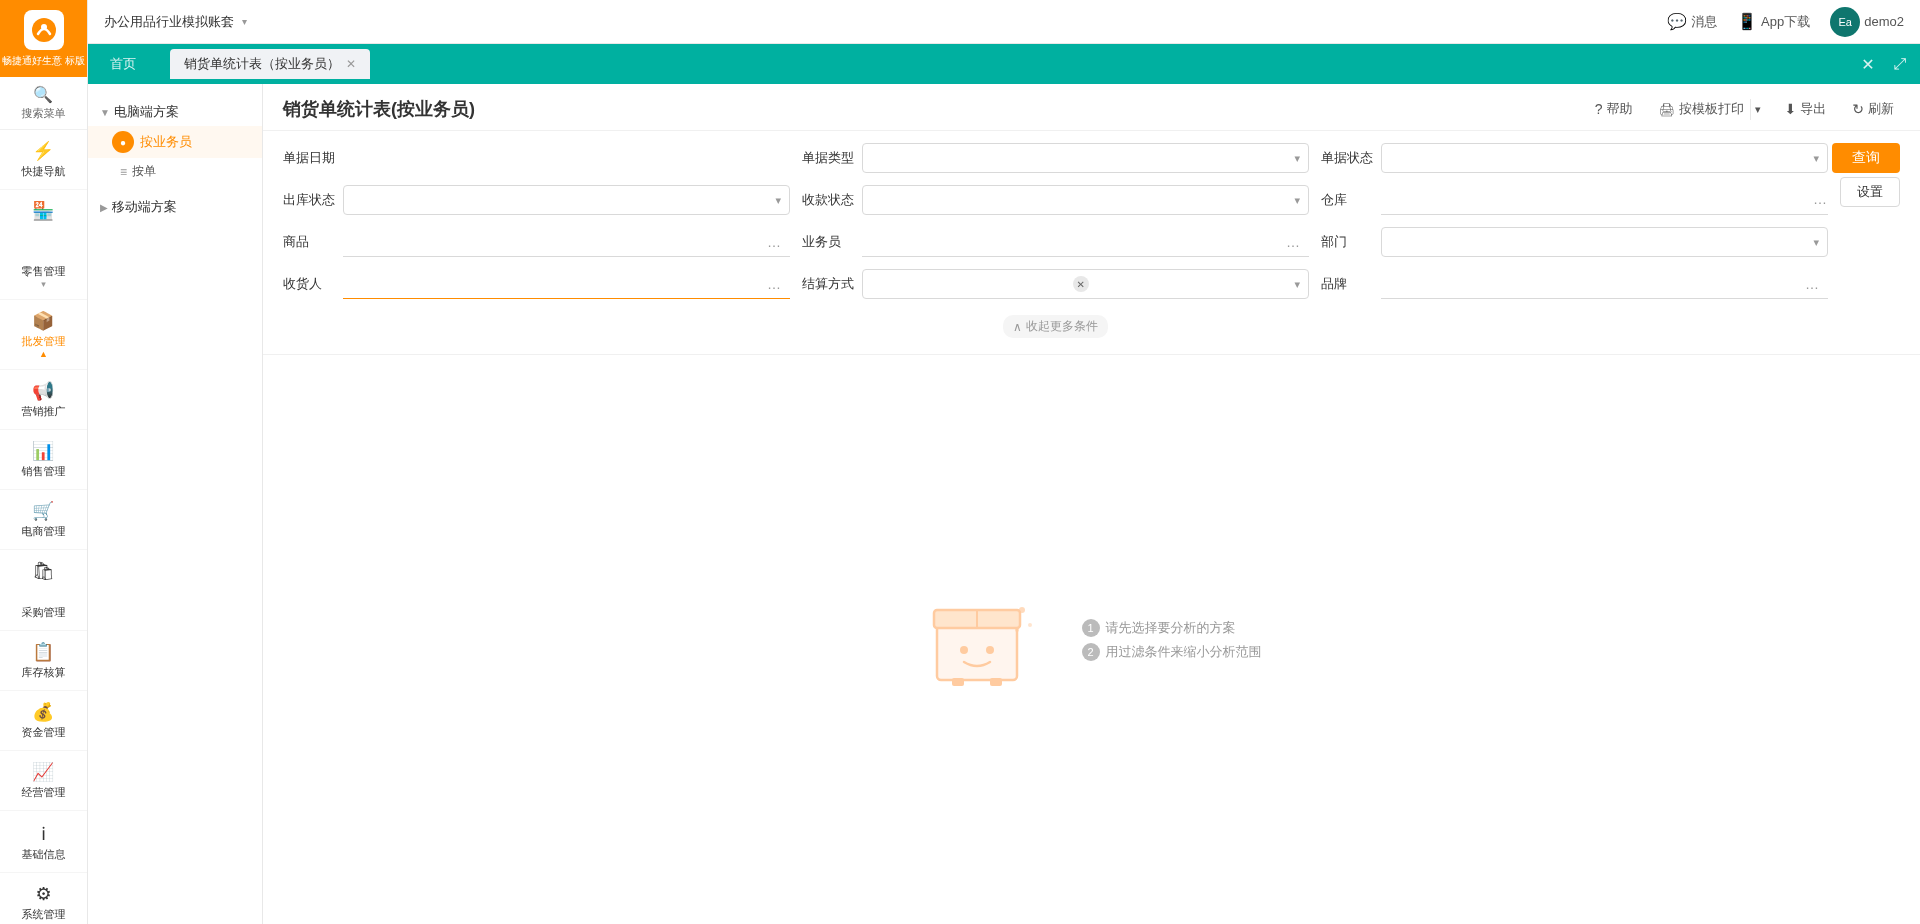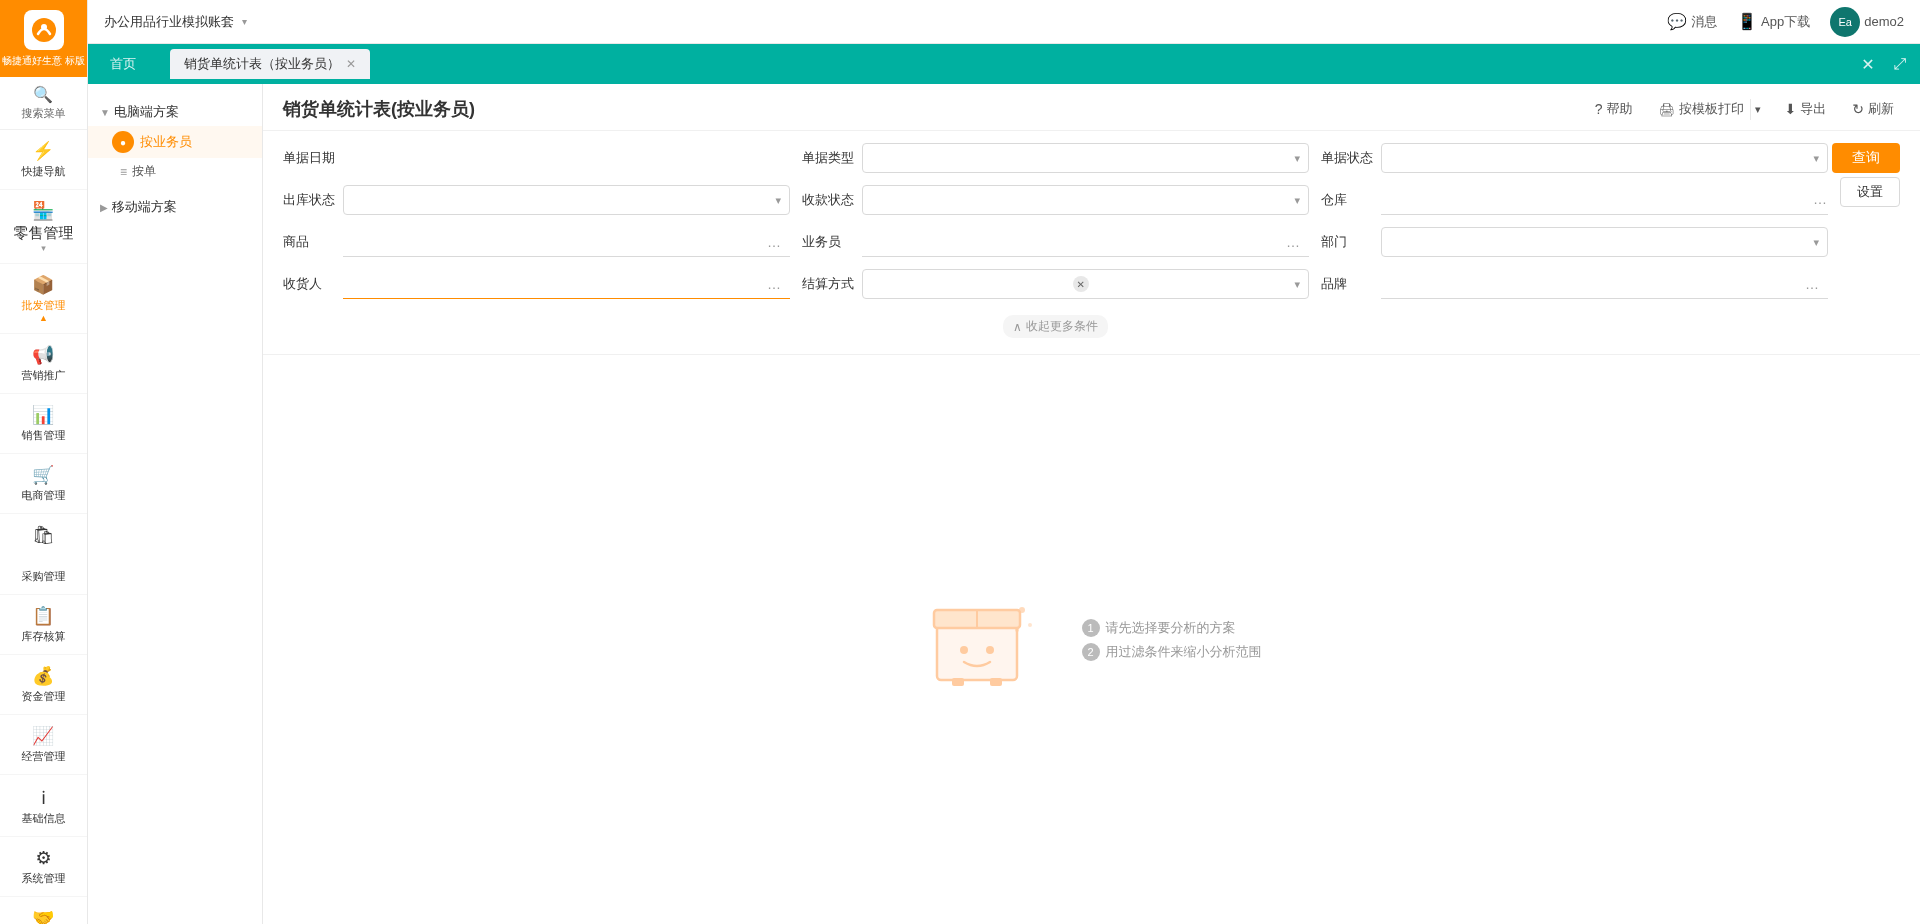--- a/index.html
+++ b/index.html
@@ -519,21 +519,21 @@
     <span style="font-size:11px;margin-top:2px;">搜索菜单</span>
   </div>
 
   <div class="sidebar-nav-item">
     <span class="nav-icon">⚡</span>
     <span style="font-size:11px;">快捷导航</span>
   </div>
 
   <div class="sidebar-nav-item">
     <span class="nav-icon">🏪</span>
-    <span style="font-size:15px;">零售管理</span>
+    <span style="font-size:11px;margin-top:40px;">零售管理</span>
     <span style="font-size:9px;color:#999;">▾</span>
   </div>
 
   <div class="sidebar-nav-item active">
     <span class="nav-icon">📦</span>
     <span style="font-size:11px;color:#ff8c00;">批发管理</span>
     <span style="font-size:9px;color:#ff8c00;">▲</span>
   </div>
 
   <div class="sidebar-nav-item">

